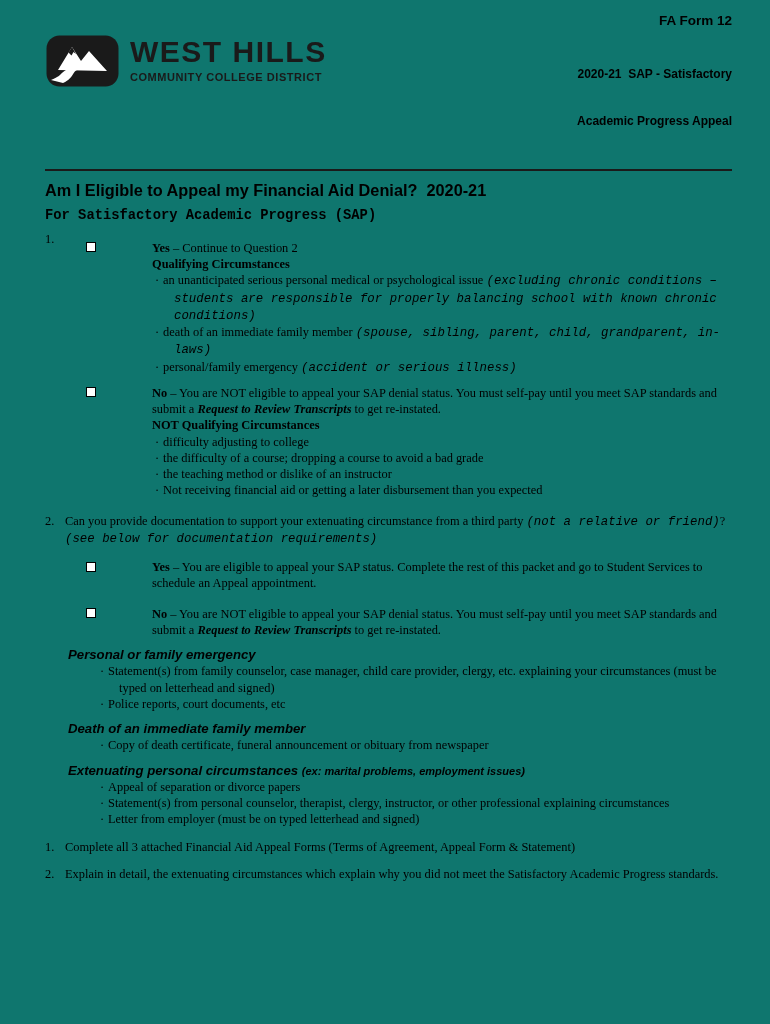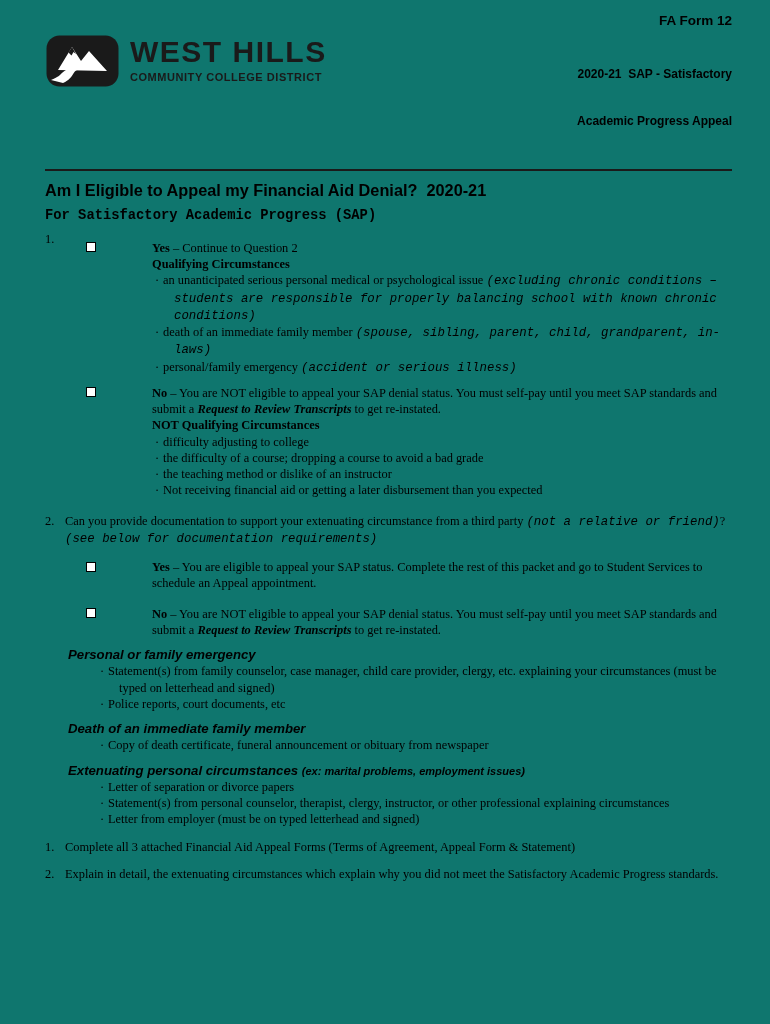--- a/index.html
+++ b/index.html
@@ -156,21 +156,21 @@
         <ul class="bullets">
           <li><span class="marker">·</span><span>Copy of death certificate, funeral announcement or obituary from newspaper</span></li>
         </ul>
       </div>
 
       <div class="doc-section">
         <div class="doc-head">
           <span>Extenuating personal circumstances </span><span class="doc-note">(ex: marital problems, employment issues)</span>
         </div>
         <ul class="bullets">
-          <li><span class="marker">·</span><span>Letter of separation or divorce papers</span></li>
+          <li><span class="marker">·</span><span>Appeal of separation or divorce papers</span></li>
           <li><span class="marker">·</span><span>Statement(s) from personal counselor, therapist, clergy, instructor, or other professional explaining circumstances</span></li>
           <li><span class="marker">·</span><span>Letter from employer (must be on typed letterhead and signed)</span></li>
         </ul>
       </div>
     </div>
   </div>
 
 
   <div class="inst-item">
     <div class="qnum">1.</div>

